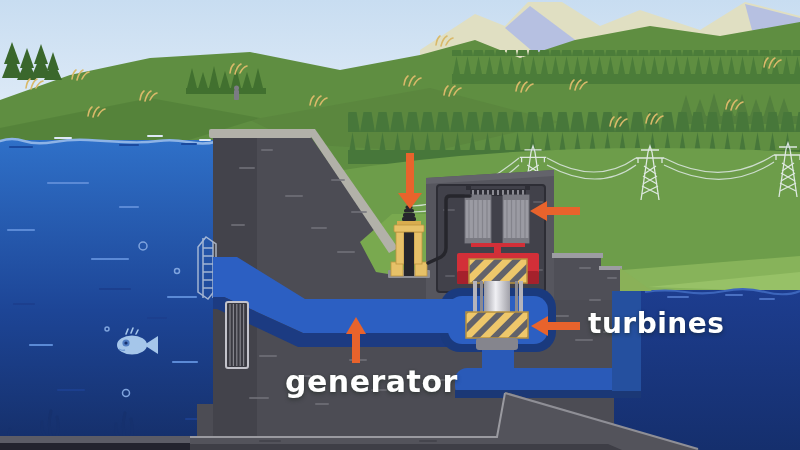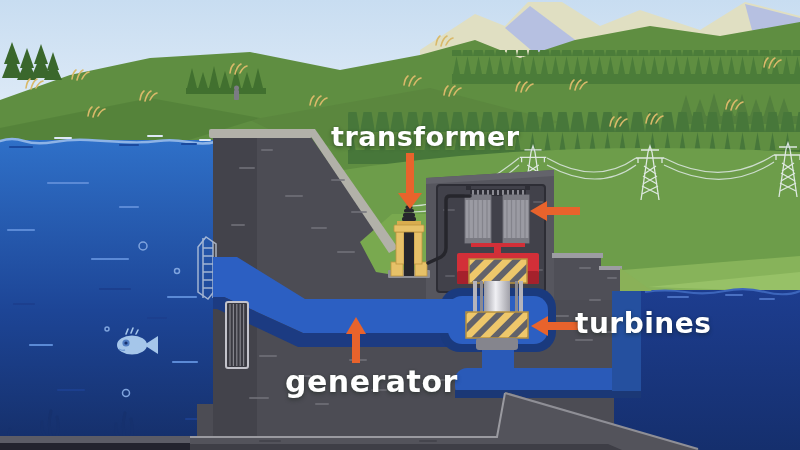--- a/index.html
+++ b/index.html
@@ -344,16 +344,15 @@
       <rect x="547" y="322" width="33" height="8"></rect>
           <polygon points="531,326 548,316 548,336"></polygon>
     </g>
     <g>
       <rect x="352" y="333" width="8" height="30"></rect>
           <polygon points="356,317 346,334 366,334"></polygon>
     </g>
   </g>
 </svg>
 
-  <div class="label" style="left:331px;top:121px;font-size:27px">transformer</div>
-  <div class="label" style="left:575px;top:307px;font-size:28px">turbines</div>
+  <div class="label" style="left:588px;top:307px;font-size:28px">turbines</div>
   <div class="label" style="left:285px;top:364px;font-size:30px">generator</div>
 </div>
 
 </body></html>

